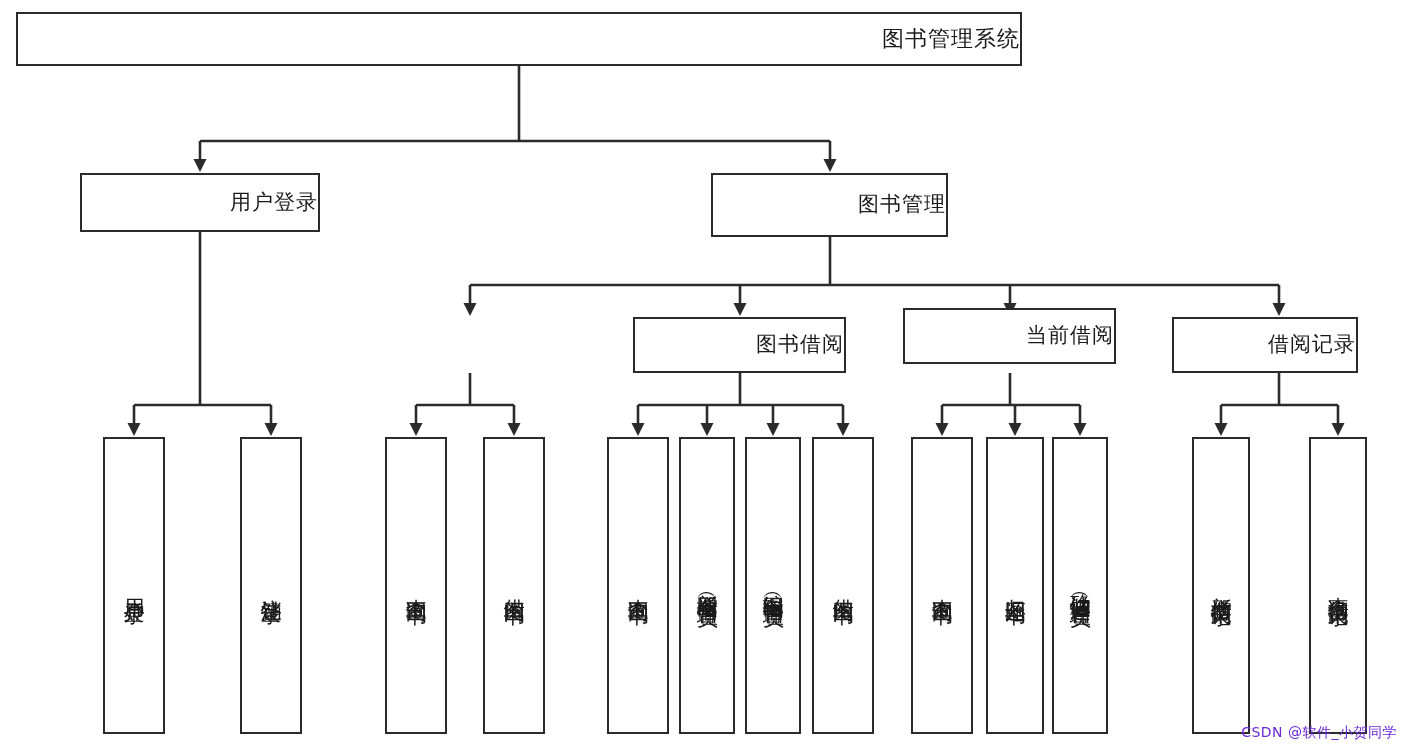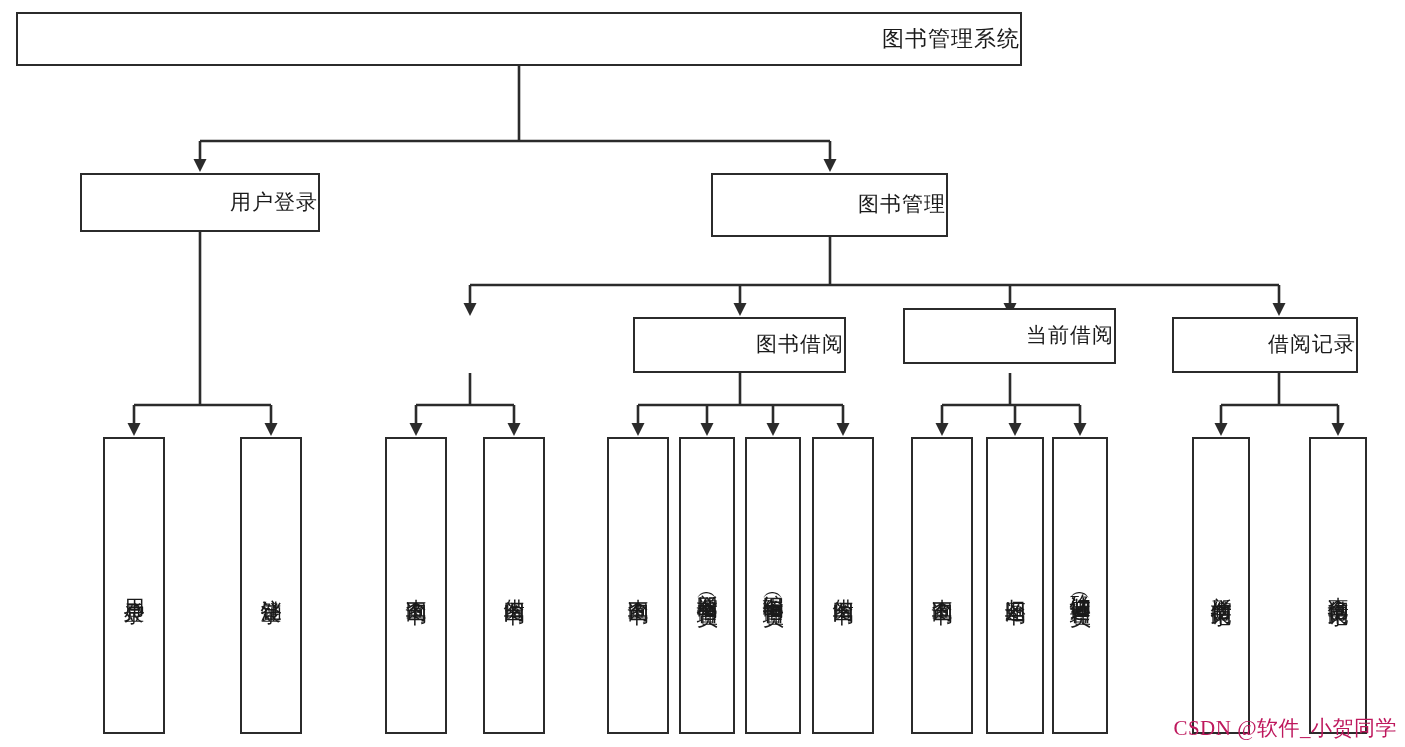--- a/index.html
+++ b/index.html
@@ -56,26 +56,25 @@
     text-orientation: upright;
     white-space: nowrap;
   }
   .node.root {
     font-size: 22px;
   }
   #watermark {
     position: absolute;
     right: 8px;
     bottom: 5px;
-    font-size: 21px;
-    color: #be185d;
+    font-size: 14px;
+    color: #6d28d9;
     letter-spacing: 0.5px;
     white-space: nowrap;
     user-select: none;
-    font-family: Liberation Serif, serif;
   }
 </style>
 </head>
 <body>
 
 <div id="canvas">
 
   <svg id="edges" viewBox="0 0 1405 747" xmlns="http://www.w3.org/2000/svg">
     <defs>
       <marker id="arrowhead" markerWidth="9" markerHeight="11" refX="4.5" refY="10" orient="auto" markerUnits="userSpaceOnUse">

